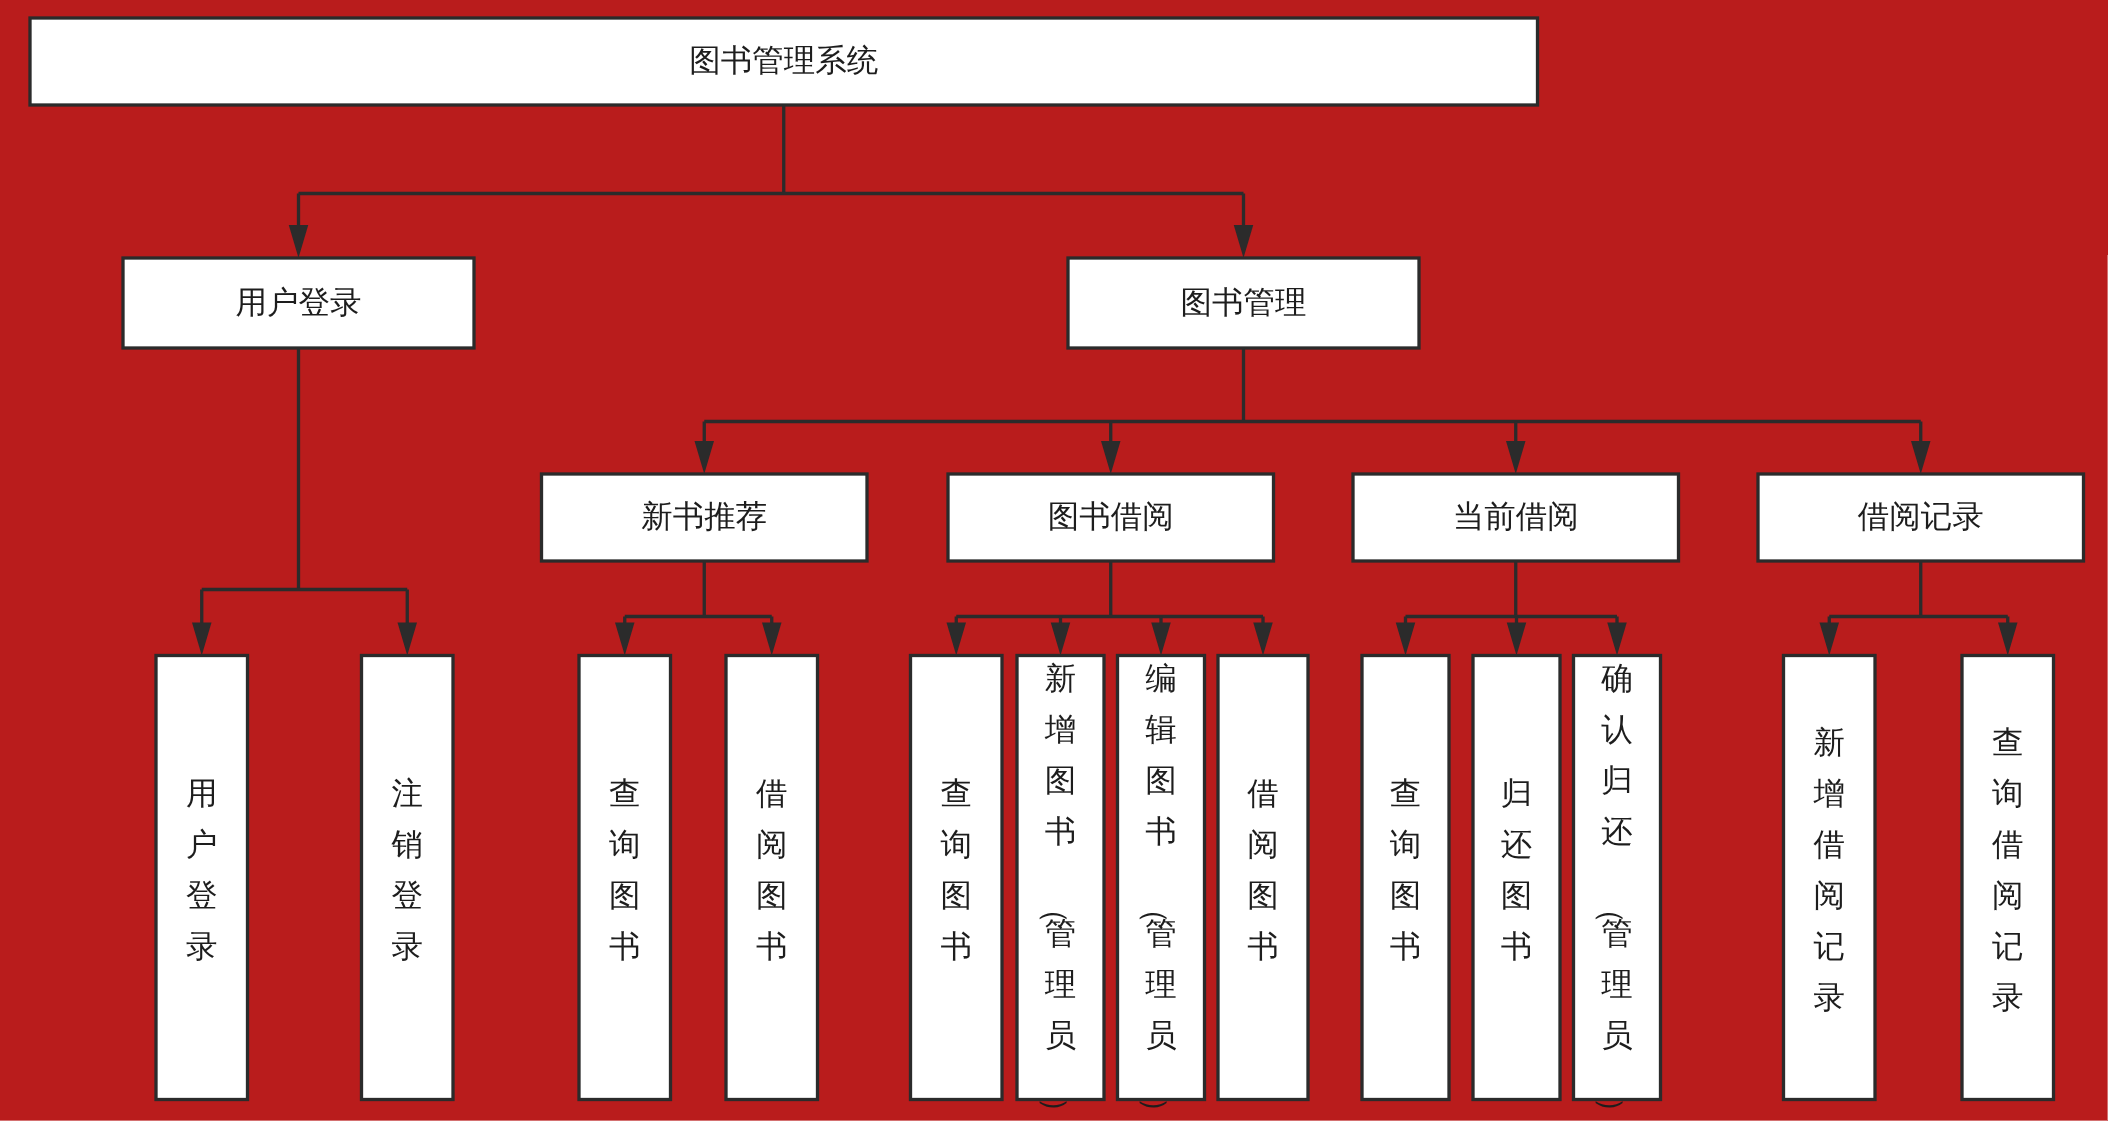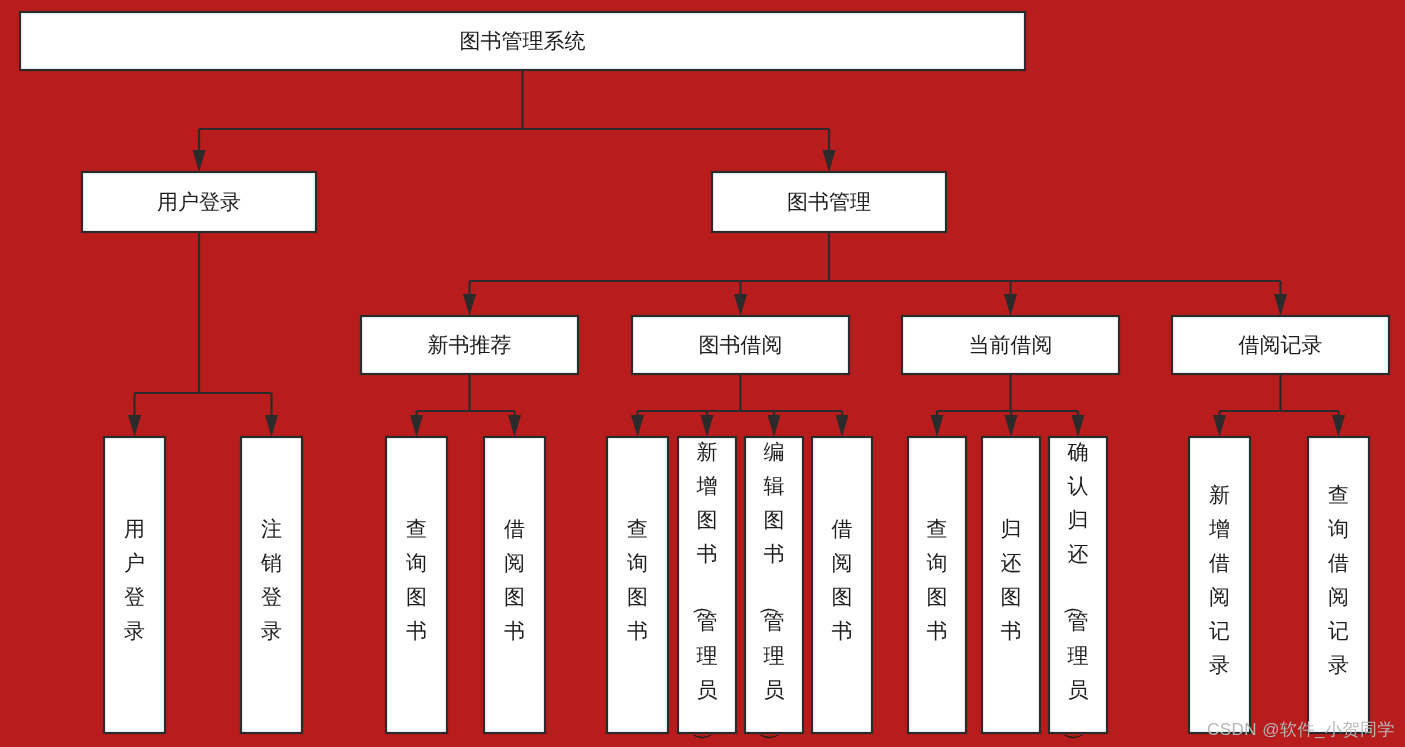--- a/index.html
+++ b/index.html
@@ -220,15 +220,14 @@
           <rect x="1189" y="437" width="61" height="296" class="node-box"></rect>
           <text x="1219.5" y="0" class="node-label-v"><tspan x="1219.5" y="502">新</tspan><tspan x="1219.5" y="536">增</tspan><tspan x="1219.5" y="570">借</tspan><tspan x="1219.5" y="604">阅</tspan><tspan x="1219.5" y="638">记</tspan><tspan x="1219.5" y="672">录</tspan></text>
         </g>
         <g>
           <rect x="1308" y="437" width="61" height="296" class="node-box"></rect>
           <text x="1338.5" y="0" class="node-label-v"><tspan x="1338.5" y="502">查</tspan><tspan x="1338.5" y="536">询</tspan><tspan x="1338.5" y="570">借</tspan><tspan x="1338.5" y="604">阅</tspan><tspan x="1338.5" y="638">记</tspan><tspan x="1338.5" y="672">录</tspan></text>
         </g>
       </g>
   </svg>
 
-  <div class="watermark">CSDN @软件_小贺同学</div>
 
 </div>
 
 </body></html>

